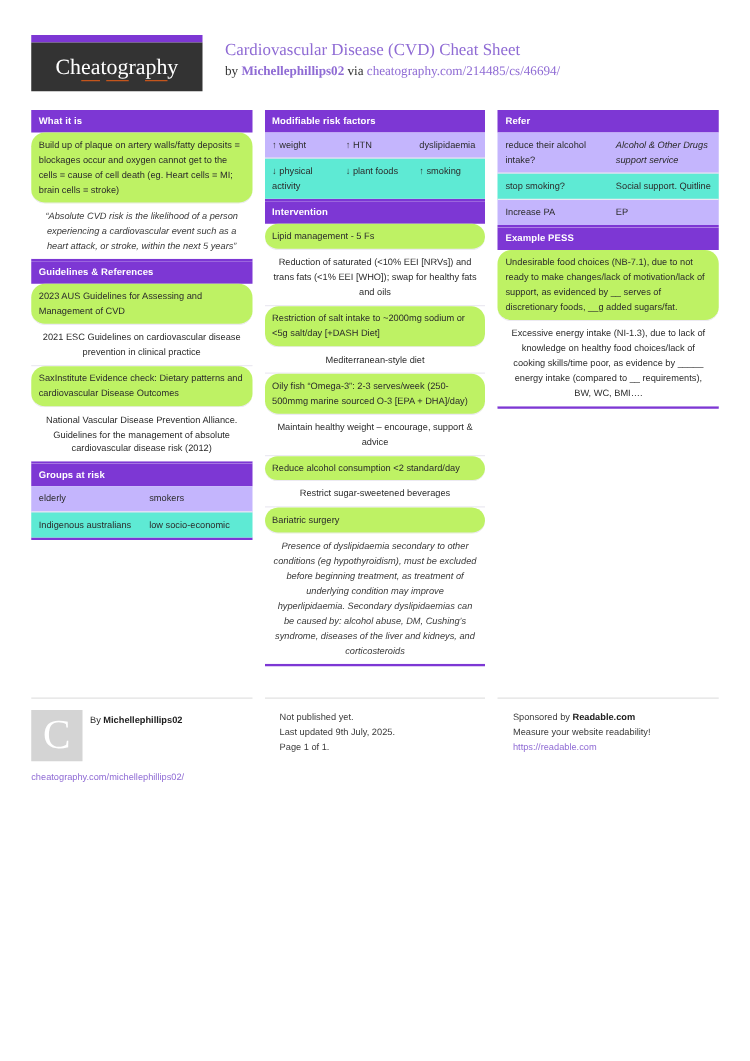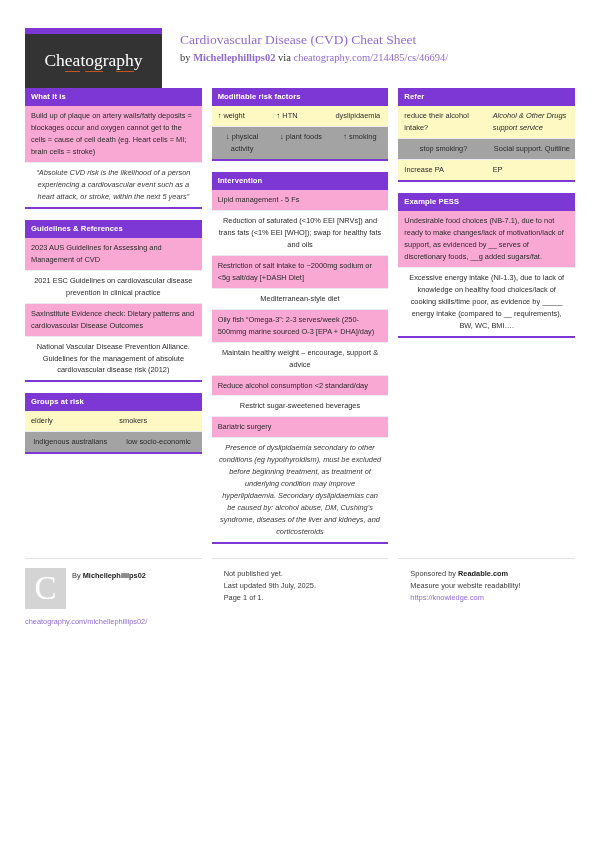--- a/index.html
+++ b/index.html
@@ -31,21 +31,21 @@
     width: 137px;
     flex: 0 0 137px;
   }
   .logo-bar {
     height: 6px;
     background: #7d37d4;
     width: 137px;
   }
   .logo-box {
     background: #333333;
-    height: 54px;
+    height: 39px;
     width: 137px;
     display: flex;
     align-items: center;
     justify-content: center;
   }
   .logo-text {
     color: #ffffff;
     font-family: "Liberation Serif", serif;
     font-size: 17.5px;
     letter-spacing: 0px;
@@ -88,56 +88,55 @@
     padding: 10px 25px 0 25px;
     align-items: flex-start;
   }
   .col {
     flex: 1 1 0;
     min-width: 0;
   }
 
   
   .card {
-    margin-bottom: 11px;
     border-bottom: 2px solid #7d37d4;
     background: #ffffff;
   }
   .card-head {
     background: #7d37d4;
     color: #ffffff;
     font-size: 7.6px;
     font-weight: bold;
     padding: 4px 5px 4px 6px;
     line-height: 1.3;
     letter-spacing: 0.1px;
   }
   .row {
     font-size: 7.4px;
     color: #2b2b2b;
     line-height: 1.62;
     padding: 4px 6px 4px 6px;
     border-bottom: 1px solid #eceaf2;
   }
   .row:last-child { border-bottom: none; }
-  .row.alt { background: #f9a8d4; }
+  .row.alt { background: #bef264; border-radius: 11px; }
   .row.plain { background: #ffffff; text-align: center; }
   .row.italic { font-style: italic; color: #3a3a3a; }
 
   
   .drow {
     display: flex;
     font-size: 7.4px;
     color: #2b2b2b;
     line-height: 1.62;
     border-bottom: 1px solid #eceaf2;
   }
   .drow:last-child { border-bottom: none; }
-  .drow.alt { background: #fef9c3; }
-  .drow.plain { background: #a3a3a3; text-align: center; }
+  .drow.alt { background: #c4b5fd; }
+  .drow.plain { background: #5eead4; }
   .cell {
     padding: 4px 4px 4px 6px;
     flex: 1 1 0;
     min-width: 0;
     word-wrap: break-word;
     overflow-wrap: break-word;
   }
   .cell.italic { font-style: italic; }
   .c2 .cell { flex: 1 1 50%; }
   .c3 .cell { flex: 1 1 33.333%; }
@@ -316,18 +315,18 @@
 
     <div class="fcol">
       <div class="fline">Not published yet.</div>
       <div class="fline">Last updated 9th July, 2025.</div>
       <div class="fline">Page 1 of 1.</div>
     </div>
 
     <div class="fcol">
       <div class="fline"><span>Sponsored by </span><b>Readable.com</b></div>
       <div class="fline">Measure your website readability!</div>
-      <div class="fline flink">https://knowledge.com</div>
+      <div class="fline flink">https://readable.com</div>
     </div>
 
   </div>
 
 </div>
 
 </body></html>

